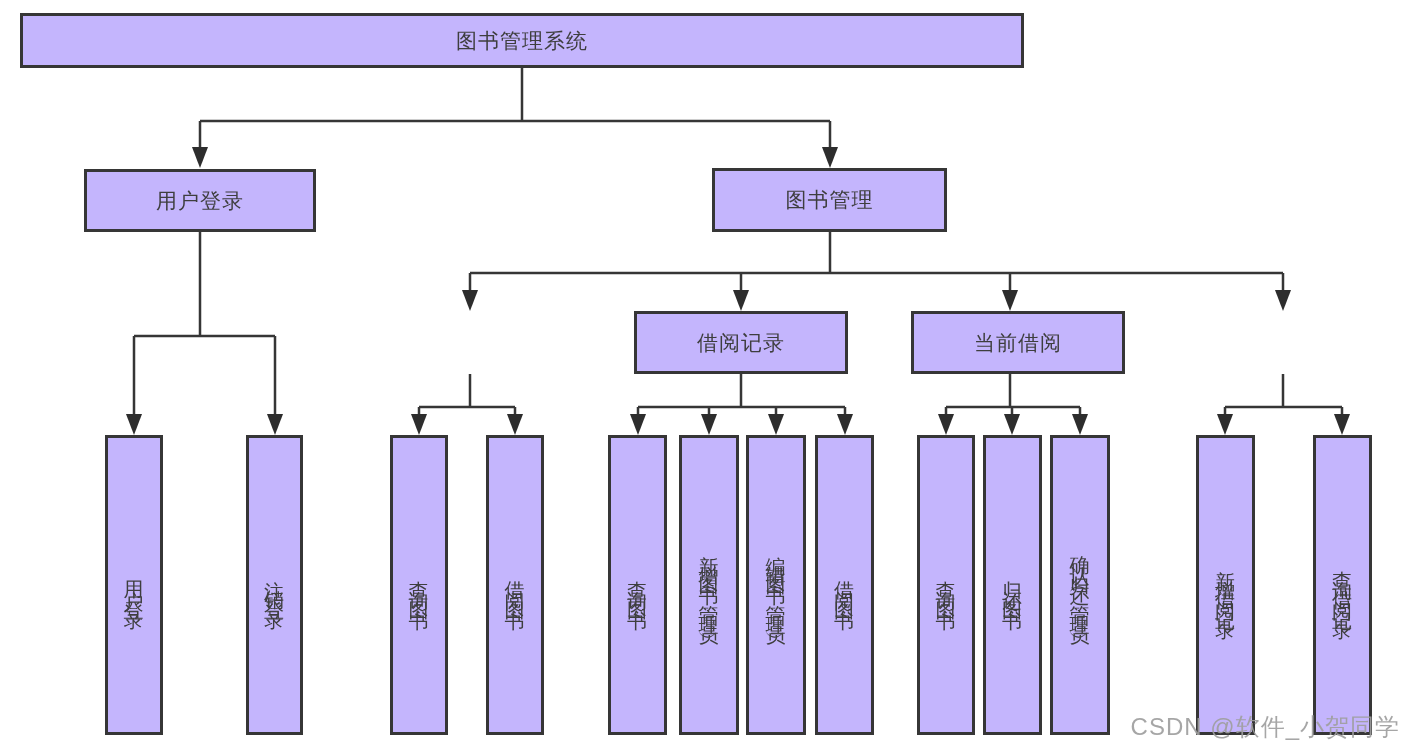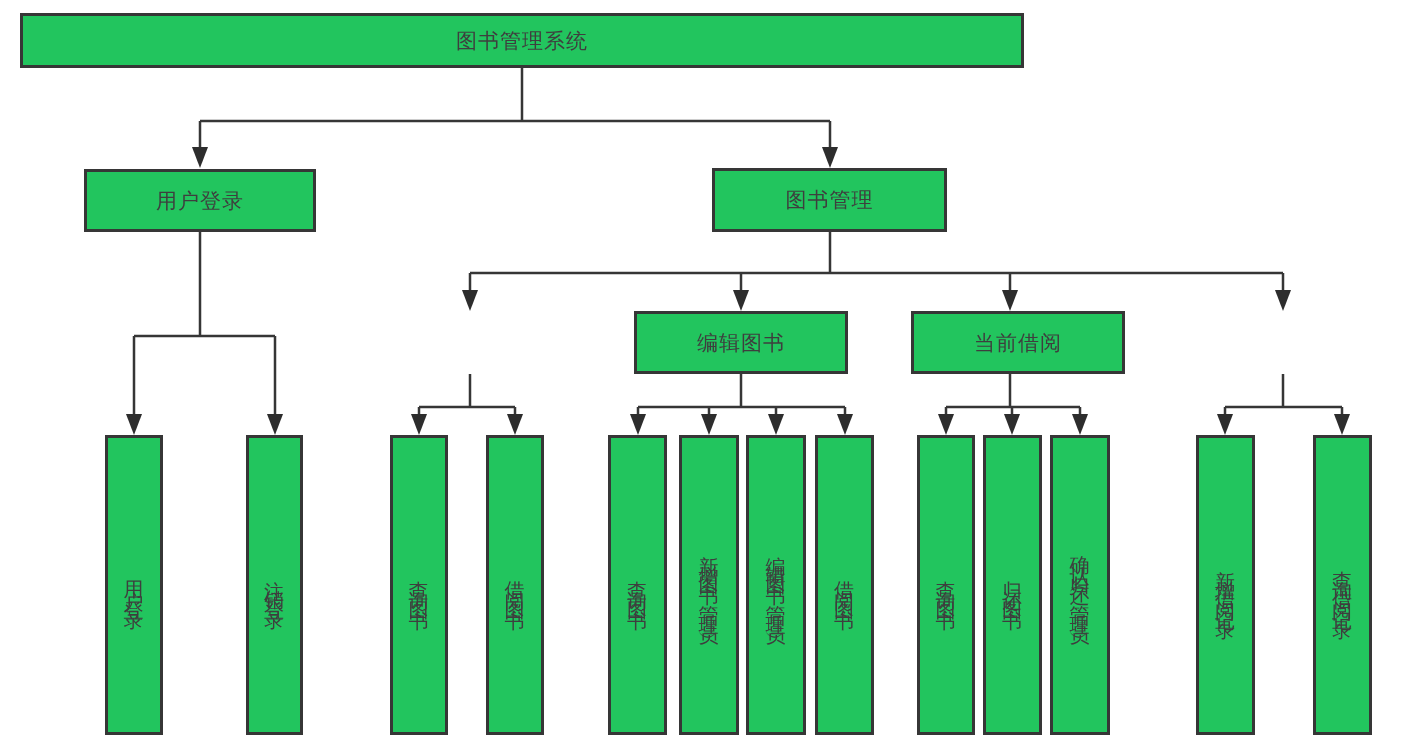--- a/index.html
+++ b/index.html
@@ -8,21 +8,21 @@
     width: 1405px;
     height: 747px;
     background: #ffffff;
     font-family: "Liberation Sans", "DejaVu Sans", sans-serif;
     overflow: hidden;
   }
   svg.wires { position: absolute; left: 0; top: 0; }
   .node {
     position: absolute;
     box-sizing: border-box;
-    background: #22c55e;
+    background: #c4b5fd;
     border: 3px solid #363636;
     display: flex;
     align-items: center;
     justify-content: center;
     z-index: 2;
   }
   .node span { color: #3e3e3e; white-space: nowrap; }
   .h span { font-size: 21px; letter-spacing: 1px; }
   .v span {
     writing-mode: vertical-rl;
@@ -101,21 +101,21 @@
   </div>
 
   <div class="node h" style="left:84px; top:169px; width:232px; height:63px;">
     <span>用户登录</span>
   </div>
   <div class="node h" style="left:712px; top:168px; width:235px; height:64px;">
     <span>图书管理</span>
   </div>
 
   <div class="node h" style="left:634px; top:311px; width:214px; height:63px;">
-    <span>编辑图书</span>
+    <span>借阅记录</span>
   </div>
   <div class="node h" style="left:903px; top:311px; width:214px; height:63px;margin-left:8px;">
     <span>当前借阅</span>
   </div>
 
   <div class="node v" style="left:105px; top:435px; width:58px; height:300px;">
     <span>用户登录</span>
   </div>
   <div class="node v" style="left:246px; top:435px; width:57px; height:300px;">
     <span>注销登录</span>
@@ -151,14 +151,15 @@
     <span>确认归还（管理员）</span>
   </div>
 
   <div class="node v" style="left:1196px; top:435px; width:59px; height:300px;">
     <span>新增借阅记录</span>
   </div>
   <div class="node v" style="left:1313px; top:435px; width:59px; height:300px;">
     <span>查询借阅记录</span>
   </div>
 
+  <div class="watermark">CSDN @软件_小贺同学</div>
 
 </div>
 
 </body></html>

